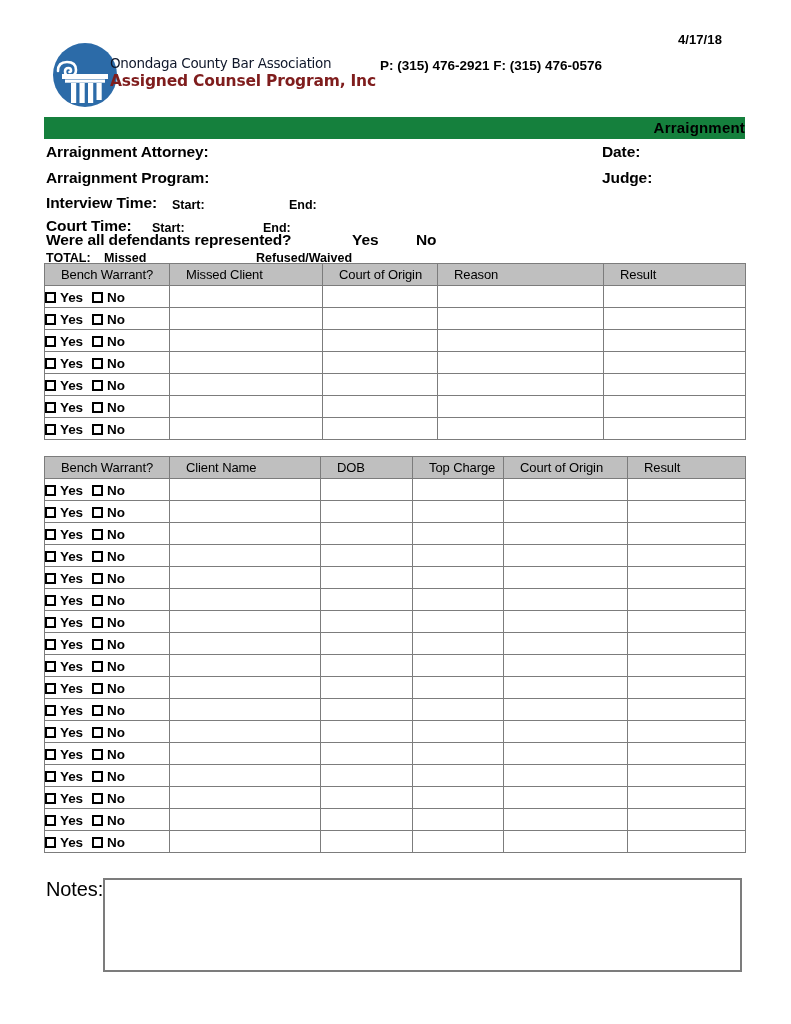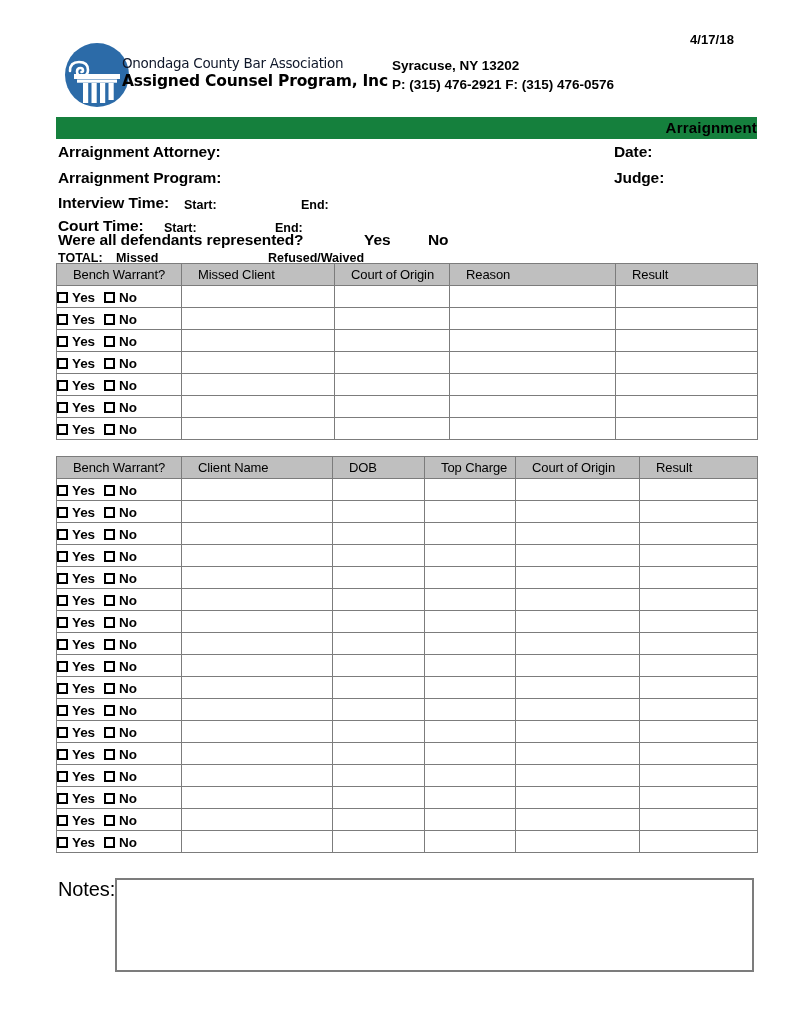--- a/index.html
+++ b/index.html
@@ -10,21 +10,21 @@
   body {
     width: 791px;
     height: 1024px;
     position: relative;
     font-family: "Liberation Sans", sans-serif;
     color: #000000;
     -webkit-font-smoothing: antialiased;
   }
   .page {
     position: absolute;
-    left: 12px; top: 0;
+    left: 0; top: 0;
     width: 768px;
     height: 1024px;
     overflow: hidden;
   }
 
   
   .doc-date {
     position: absolute;
     right: 46px;
     top: 32px;
@@ -56,21 +56,21 @@
     font-size: 13.5px;
     color: #0f172a;
     letter-spacing: -0.3px;
     white-space: nowrap;
     line-height: 1.05;
   }
   .logo-line2 {
     font-family: "DejaVu Sans", sans-serif;
     font-size: 15.5px;
     font-weight: bold;
-    color: #000000;
+    color: #7f1d1d;
     letter-spacing: -0.2px;
     white-space: nowrap;
     margin-top: 3px;
     line-height: 1.05;
   }
   .addr-block {
     position: absolute;
     left: 380px;
     top: 57px;
     font-size: 13.5px;
@@ -228,21 +228,20 @@
       <rect x="36" y="41" width="5.2" height="20" fill="#ffffff"></rect>
       <rect x="44.5" y="41" width="5.2" height="17" fill="#ffffff"></rect>
     </svg>
     <div class="logo-text">
       <div class="logo-line1">Onondaga County Bar Association</div>
       <div class="logo-line2">Assigned Counsel Program, Inc</div>
     </div>
   </div>
 
   <div class="addr-block">
-    <div>Syracuse, NY 13202</div>
     <div>P: (315) 476-2921 F: (315) 476-0576</div>
   </div>
 
   <div class="title-band">
     <span>Arraignment</span>
   </div>
 
   <div class="field-line f-big" id="lbl-attorney">Arraignment Attorney:</div>
   <div class="field-line f-big" id="lbl-program">Arraignment Program:</div>
   <div class="field-line f-big" id="lbl-date">Date:</div>

